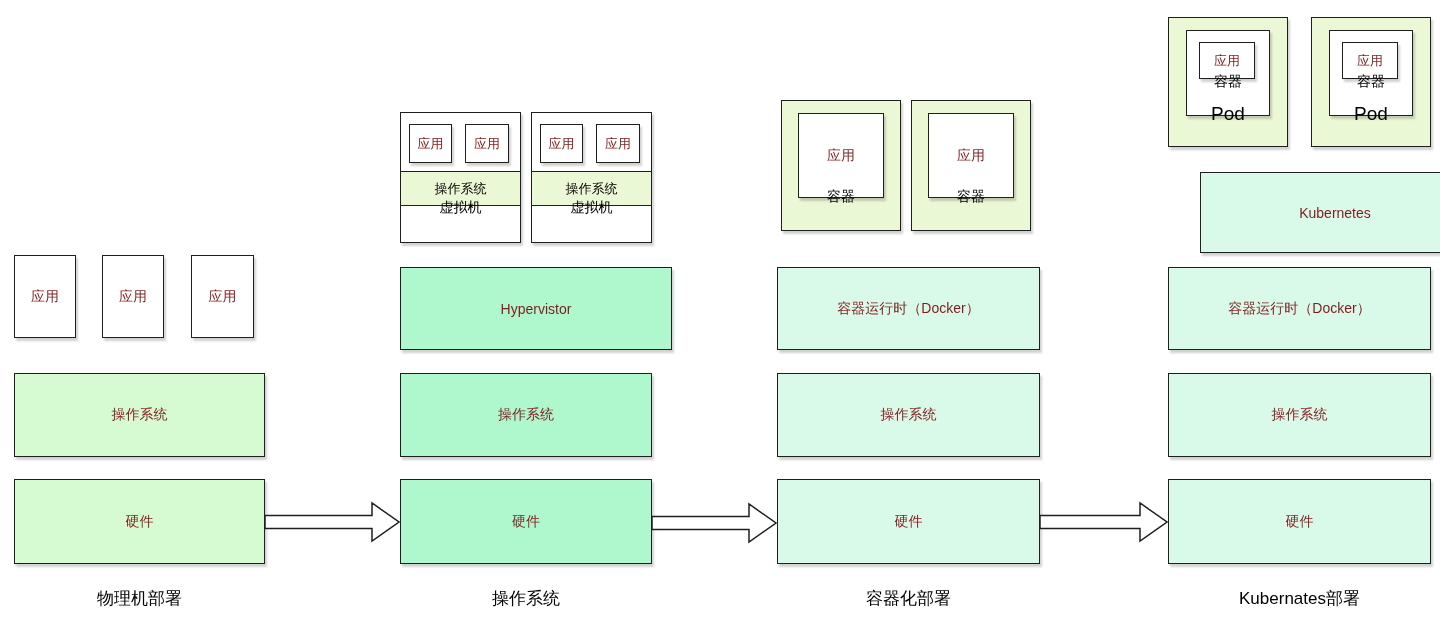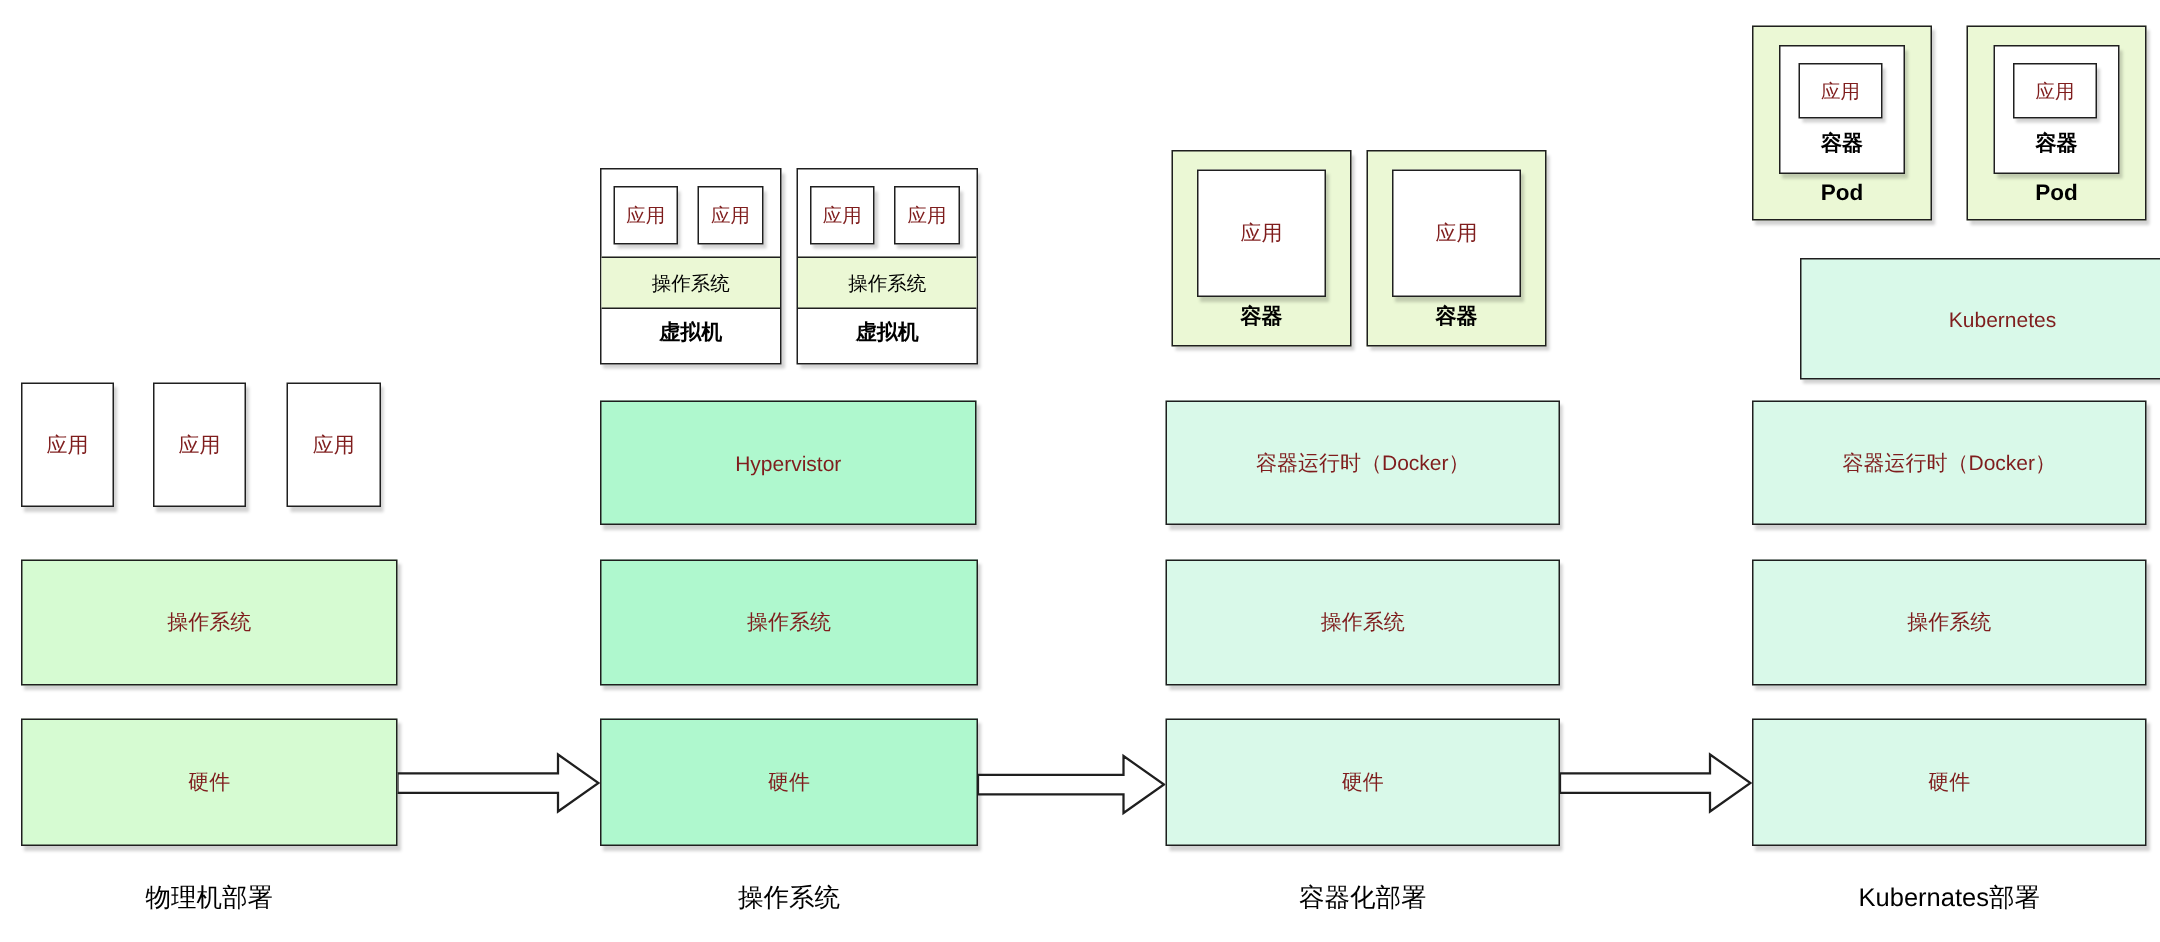--- a/index.html
+++ b/index.html
@@ -49,28 +49,28 @@
     background: #ebf8d5;
     border-top: 1.5px solid #1f1f1f;
     border-bottom: 1.5px solid #1f1f1f;
     display: flex;
     align-items: center;
     justify-content: center;
     font-size: 13px;
   }
   .bottom-label {
     position: absolute;
-    left: 0; right: 0; bottom: 3px;
+    left: 0; right: 0; bottom: 17px;
     display: flex;
     align-items: center;
     justify-content: center;
-    font-weight: bold;
+    font-weight: normal;
     font-size: 14px;
   }
-  .pod-label { font-size: 15px; margin-top: 12px; }
+  .pod-label { font-size: 19px; margin-top: 12px; }
   .col-title {
     position: absolute;
     height: 26px;
     line-height: 26px;
     text-align: center;
     font-weight: normal;
     font-size: 17px;
     color: #000;
   }
   .arrow { position: absolute; }
@@ -95,21 +95,21 @@
       <div class="box mini" style="left:64px;top:11px;width:44px;height:39px">应用</div>
       <div class="strip" style="top:58px;height:35px">操作系统</div>
       <div class="bottom-label" style="height:35px">虚拟机</div>
     </div>
     <div class="panel" style="left:531px;top:112px;width:121px;height:131px">
       <div class="box mini" style="left:8px;top:11px;width:43px;height:39px">应用</div>
       <div class="box mini" style="left:64px;top:11px;width:44px;height:39px">应用</div>
       <div class="strip" style="top:58px;height:35px">操作系统</div>
       <div class="bottom-label" style="height:35px">虚拟机</div>
     </div>
-    <div class="box c-mint" style="left:400px;top:267px;width:251px;height:83px">Hypervistor</div>
+    <div class="box c-mint" style="left:400px;top:267px;width:272px;height:83px">Hypervistor</div>
     <div class="box c-mint" style="left:400px;top:373px;width:252px;height:84px">操作系统</div>
     <div class="box c-mint" style="left:400px;top:479px;width:252px;height:85px">硬件</div>
     <div class="col-title" style="left:400px;top:586px;width:252px">操作系统</div>
   </div>
 
   <div>
     <div class="panel c-yellow" style="left:781px;top:100px;width:120px;height:131px">
       <div class="box" style="left:16px;top:12px;width:86px;height:85px">应用</div>
       <div class="bottom-label" style="height:32px">容器</div>
     </div>

